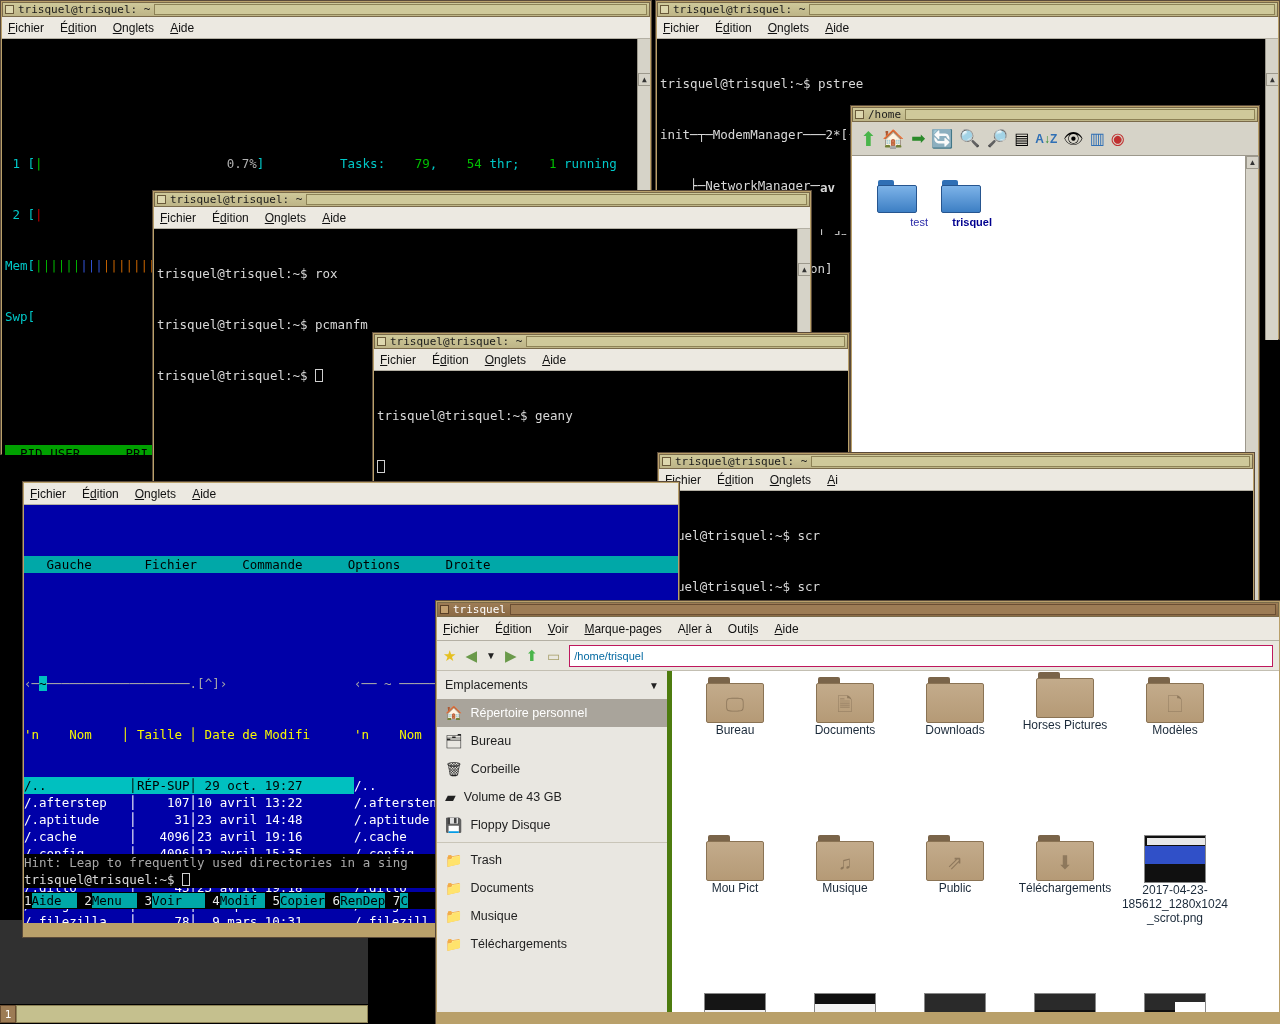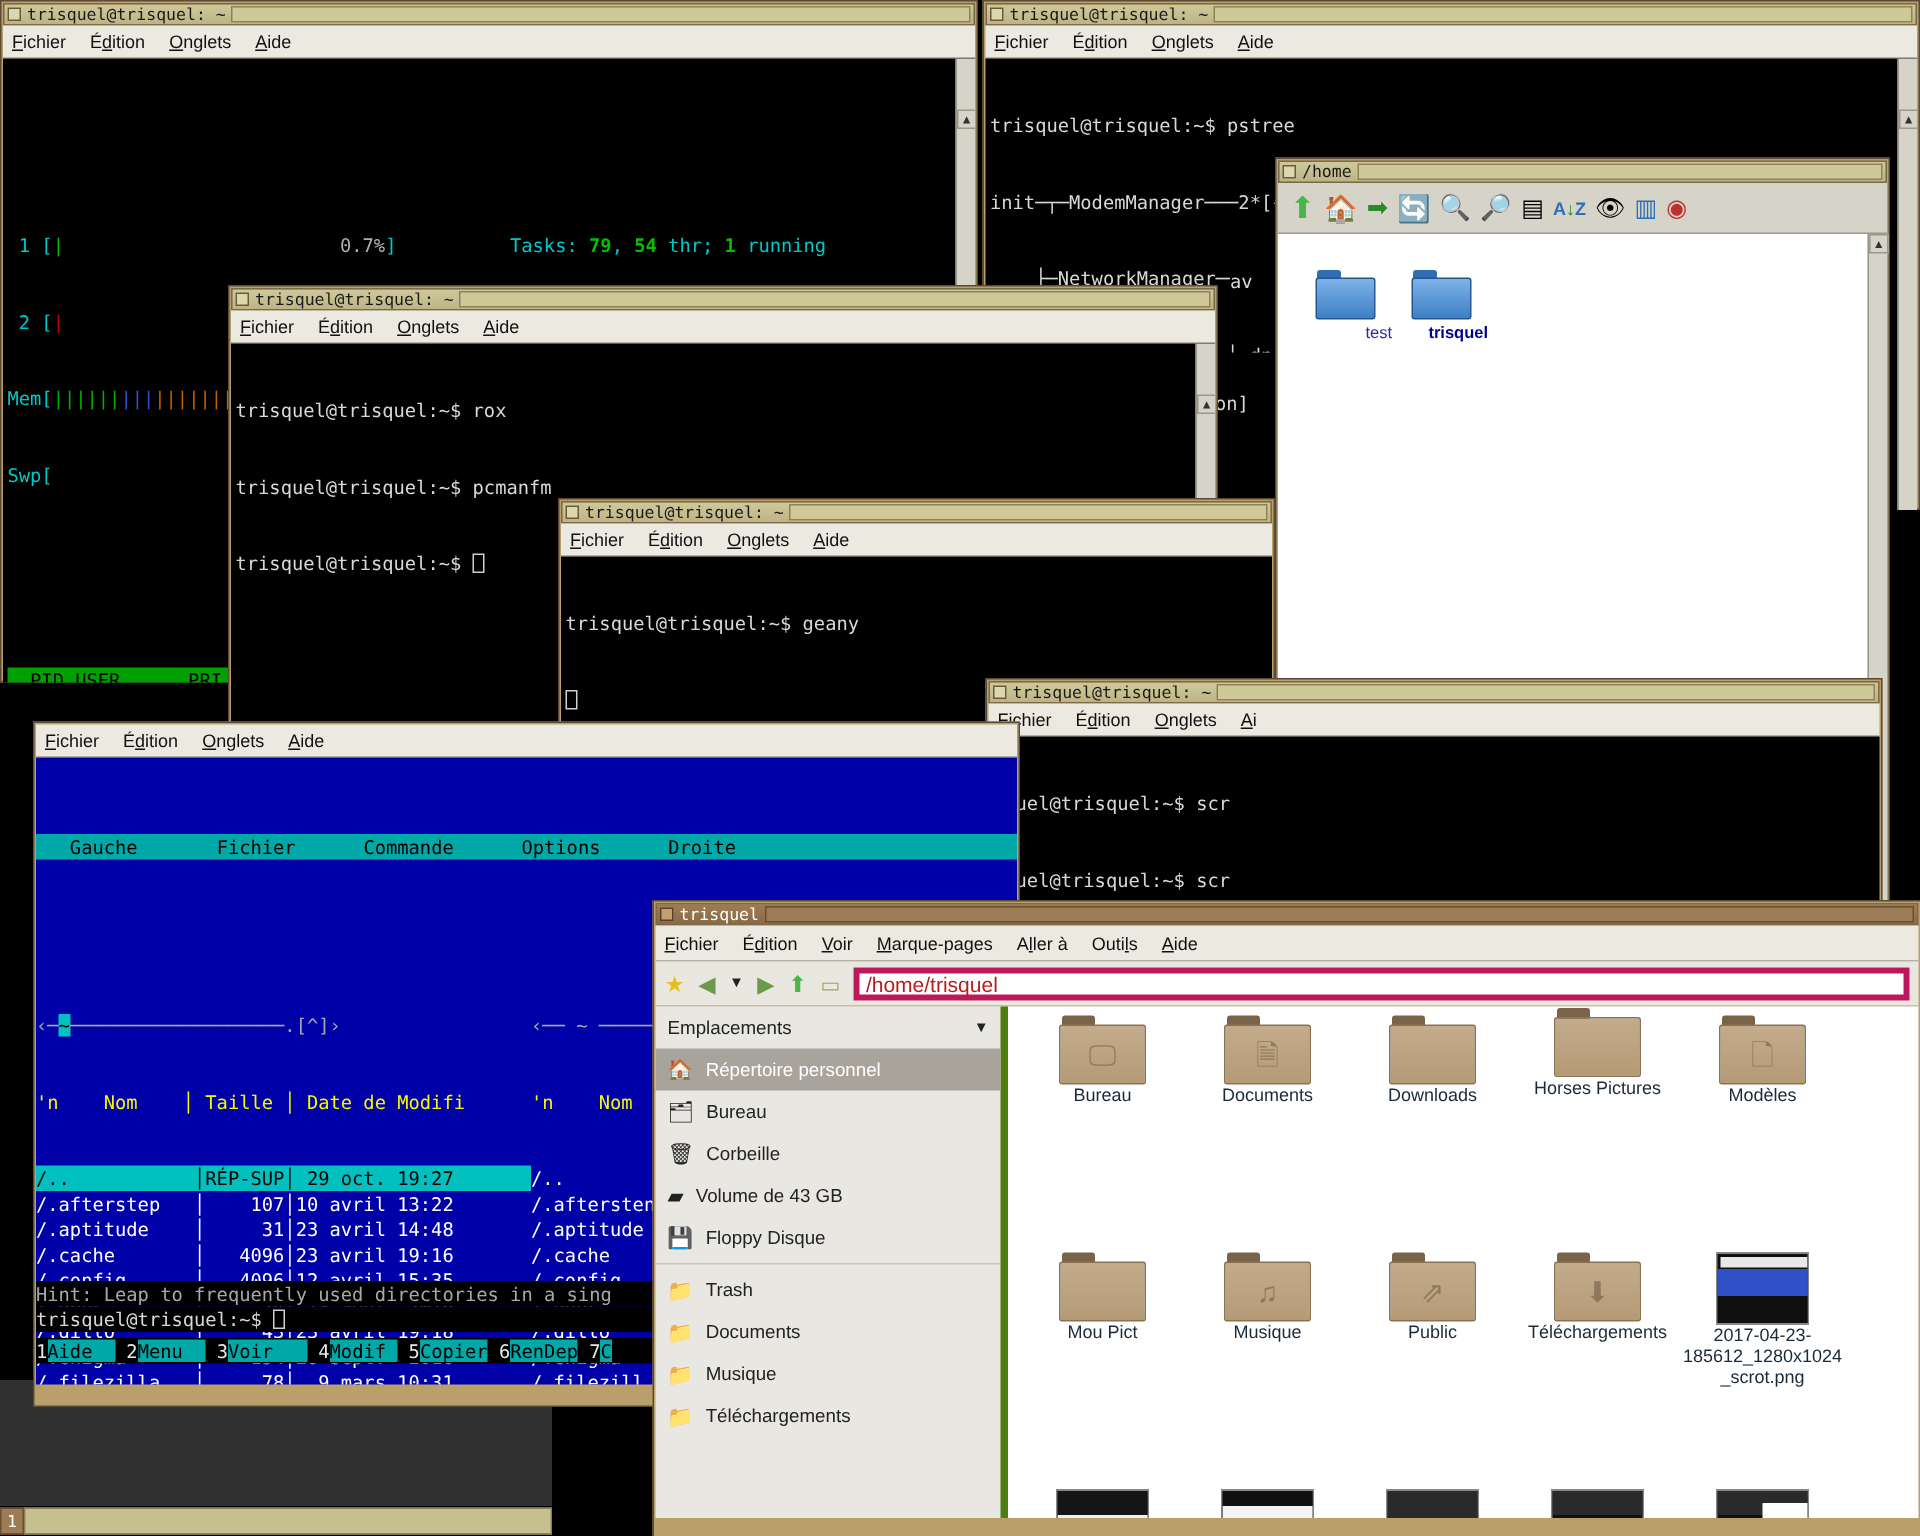--- a/index.html
+++ b/index.html
@@ -91,21 +91,21 @@
     width: 13px; height: 13px;
     background: #d6d3c8;
     border: 1px solid #9c988c;
     display:flex;align-items:center;justify-content:center;
     font-size: 8px; color:#333;
   }
 
   
   .htop { font-family: "DejaVu Sans Mono", monospace; font-size: 12.5px; line-height: 17px; }
   .htop .cyanb { color:#00c8c8; }
-  .htop .greenb { color:#00c000; font-weight:bold; }
+  .htop .greenb { color:#00c000; font-weight:normal;margin-left:22px; }
   .htop .white { color:#e0e0e0; }
   .htop .gray { color:#b0b0b0; }
   .htop .bold { font-weight:bold; }
   .htop-hdr {
     background:#00a000; color:#000; font-weight:normal;
     white-space:pre; font-family:"DejaVu Sans Mono",monospace;
     font-size:12.5px; line-height:17px;
   }
   .htop-hdr .sel { background:#00c0c0; }
 
@@ -135,22 +135,22 @@
   .rox-body { background:#fff; position:relative; }
   .rox-item { position:absolute; text-align:center; width:62px; }
   .rox-item .lbl { font-size:11px; margin-top:2px;text-align:right; }
 
   
   .pcm-toolbar {
     height:30px; background:#e9e7df; display:flex; align-items:center;
     gap:9px; padding:0 6px; border-bottom:1px solid #c3bfb2;
   }
   .pcm-path {
-    flex:1; height:22px; background:#fff; border:4px solid #be185d;
-    font-size:14px; color:#b91c1c; display:flex; align-items:center; padding:0 4px;
+    flex:1; height:22px; background:#fff; border:1px solid #be185d;
+    font-size:11px; color:#0369a1; display:flex; align-items:center; padding:0 4px;
   }
   .pcm-side { width:235px; background:#e9e7e1; border-right:5px solid #4d7c0f;
      font-size:12.5px; color:#222; }
   .pcm-side-hdr { height:28px; display:flex; align-items:center; justify-content:space-between;
      padding:0 8px; font-size:12.5px; }
   .pcm-side-item { height:28px; display:flex; align-items:center; gap:8px; padding:0 8px; }
   .pcm-side-item.sel { background:#a9a49b; color:#fff; }
   .pcm-sep { height:1px; background:#c9c5b8; margin:3px 0; }
   .pcm-main { flex:1; background:#fff; position:relative; overflow:hidden; }
   .pcm-cell { position:absolute; width:110px; text-align:center; }
@@ -265,21 +265,21 @@
       <div class="scrollbar-v">
         <div class="thumb-up">▲</div>
       </div>
     </div>
   </div>
 
   <div style="position:absolute; left:810px; top:235px; width:42px; height:56px; background:#000;
               font-family:'DejaVu Sans Mono',monospace; font-size:12.5px; color:#d8d8d8;
               padding-top:26px;">on]</div>
   <div style="position:absolute; left:820px; top:180px; width:30px; height:20px; background:#000;
-              font-family:'DejaVu Sans Mono',monospace; font-size:12.5px; color:#d8d8d8;">av</div>
+              font-family:'DejaVu Sans Mono',monospace; font-size:12.5px; color:#d8d8d8;font-weight:bold;">av</div>
 
   <div class="win win-frame" style="left:850px; top:105px; width:410px; height:500px;">
     <div class="titlebar">
       <div class="tb-box"></div>
       <div class="tb-title">/home</div>
       <div class="tb-fill"></div>
     </div>
     <div class="rox-toolbar">
       <span style="font-size:20px;color:#49b54a;">⬆</span>
       <span style="font-size:18px;">🏠</span>

